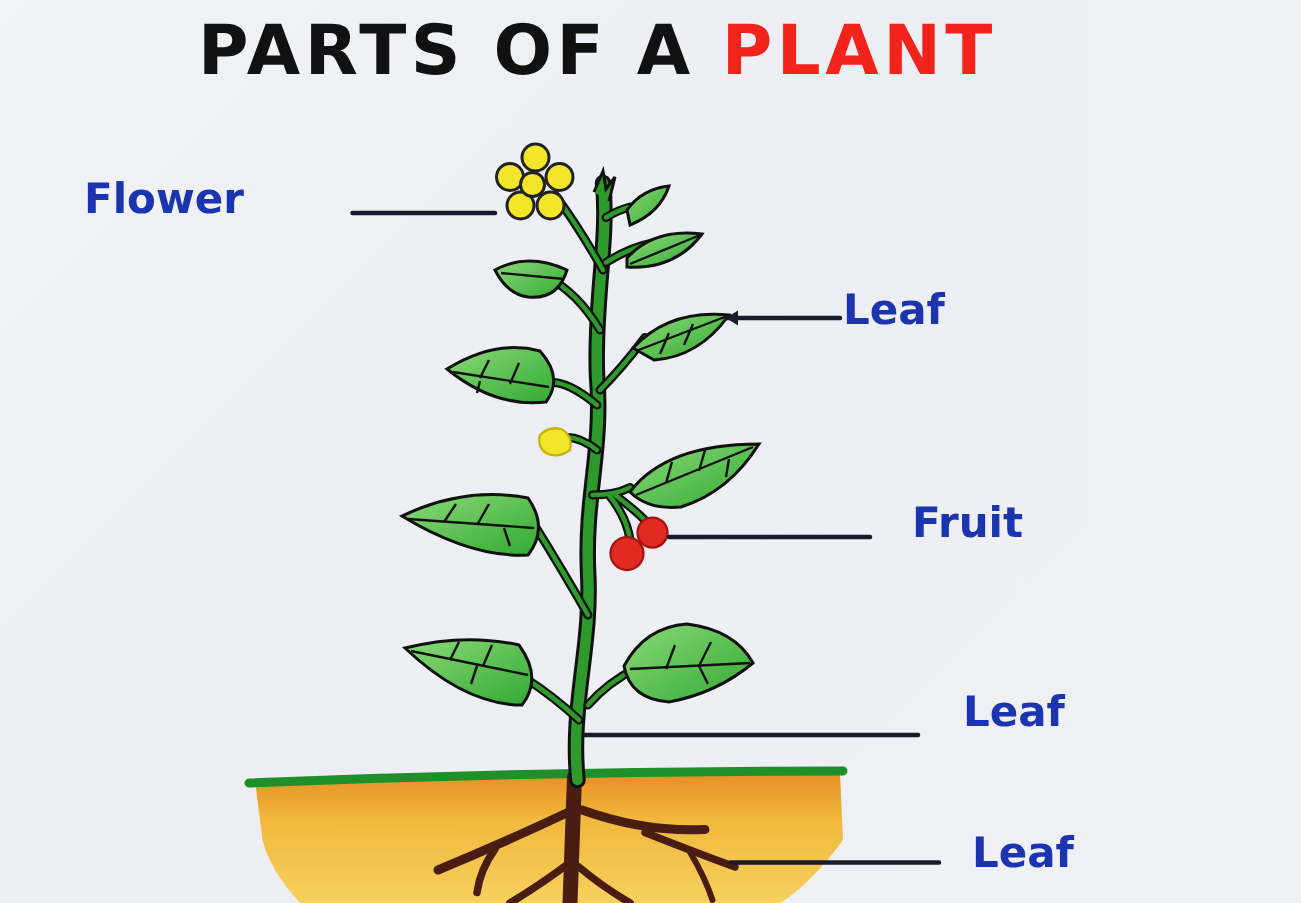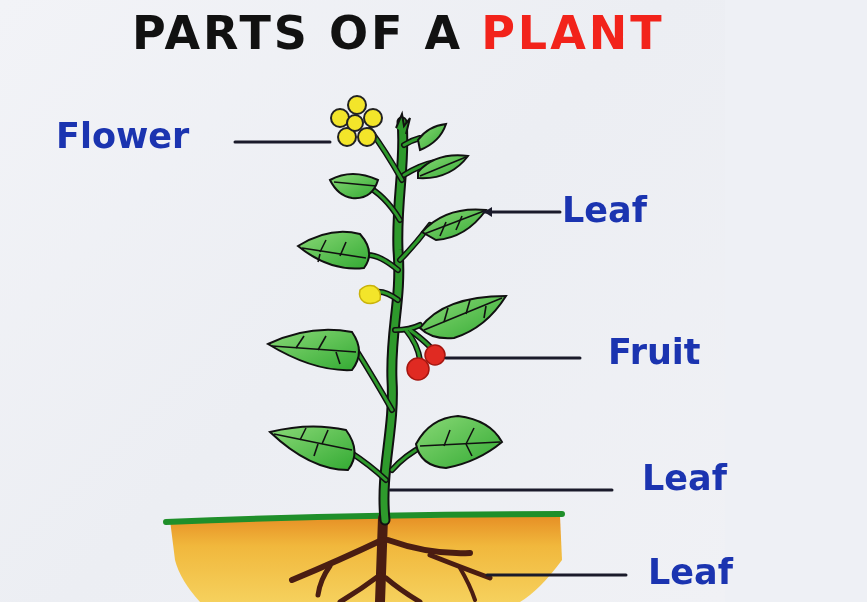--- a/index.html
+++ b/index.html
@@ -16,21 +16,21 @@
     position: absolute; top: 6px; left: 132px;
     font-family: "DejaVu Sans", sans-serif;
     font-weight: bold; font-size: 46px; letter-spacing: 3px;
     color: #111111;
     white-space: nowrap;
   }
   .title .accent { color: #f2231b; margin-left: 18px; }
   .label {
     position: absolute;
     font-family: "DejaVu Sans", sans-serif;
-    font-weight: bold; font-size: 35px;
+    font-weight: bold; font-size: 28px;
     color: #1b34b0;
     white-space: nowrap;
   }
   svg.art { position: absolute; left: 0; top: 0; }
 </style>
 </head>
 <body>
 
 <div class="page">
 

